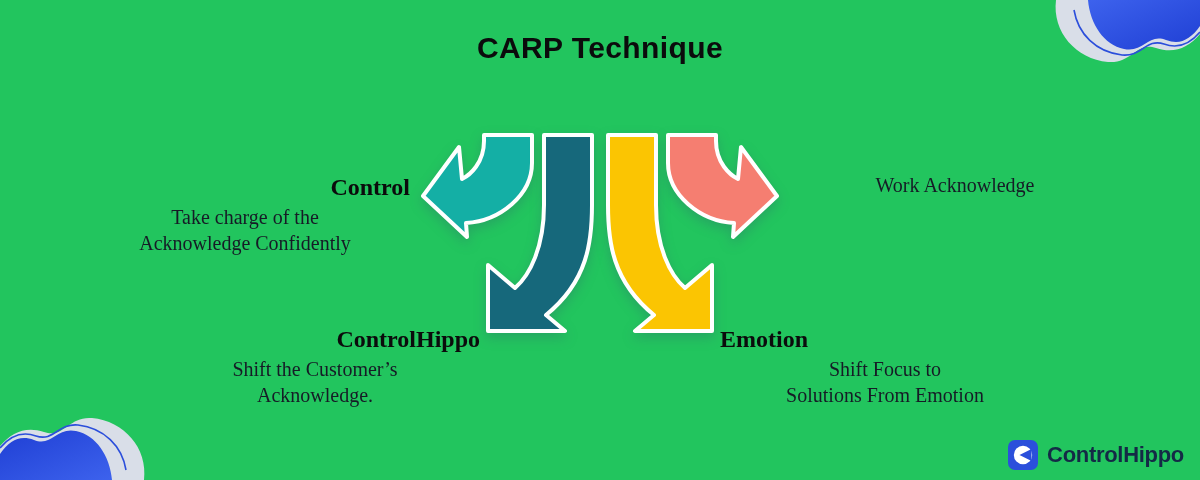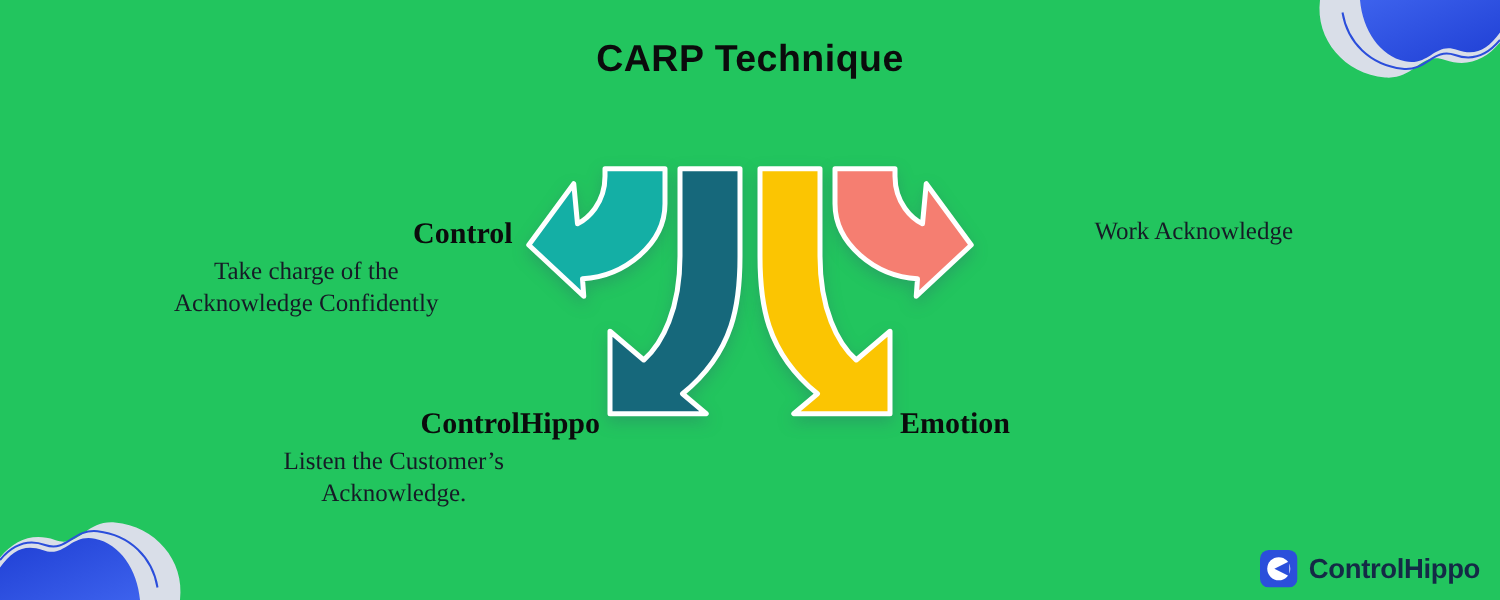--- a/index.html
+++ b/index.html
@@ -105,27 +105,31 @@
 
   <div class="step step-problem">
     <div class="step-desc">
       <div>Work Acknowledge</div>
     </div>
   </div>
 
   <div class="step step-acknowledge">
     <div class="step-title">ControlHippo</div>
     <div class="step-desc">
-      <div>Listen the Customer’s</div>
+      <div>Shift the Customer’s</div>
       <div>Acknowledge.</div>
     </div>
   </div>
 
   <div class="step step-refocus">
     <div class="step-title">Emotion</div>
+    <div class="step-desc">
+      <div>Shift Focus to</div>
+      <div>Solutions From Emotion</div>
+    </div>
   </div>
 
   <div class="brand">
     <svg width="30" height="30" viewBox="0 0 30 30" aria-hidden="true">
       <rect width="30" height="30" rx="7" fill="#2B4FDB"></rect>
       <circle cx="15" cy="15" r="9.2" fill="#FFFFFF"></circle>
       <polygon points="23.5,9 23.5,21 11.5,15" fill="#2B4FDB"></polygon>
     </svg>
     <span class="brand-name">ControlHippo</span>
   </div>

